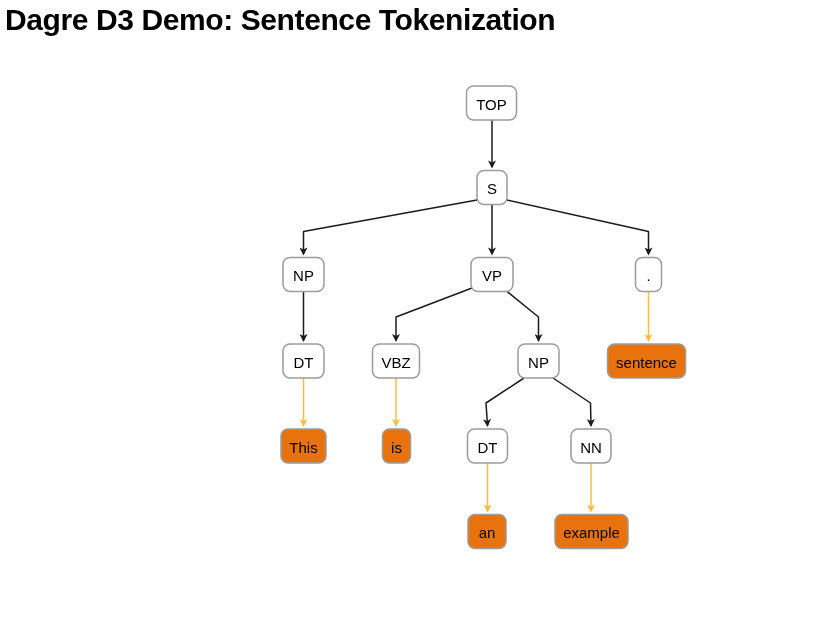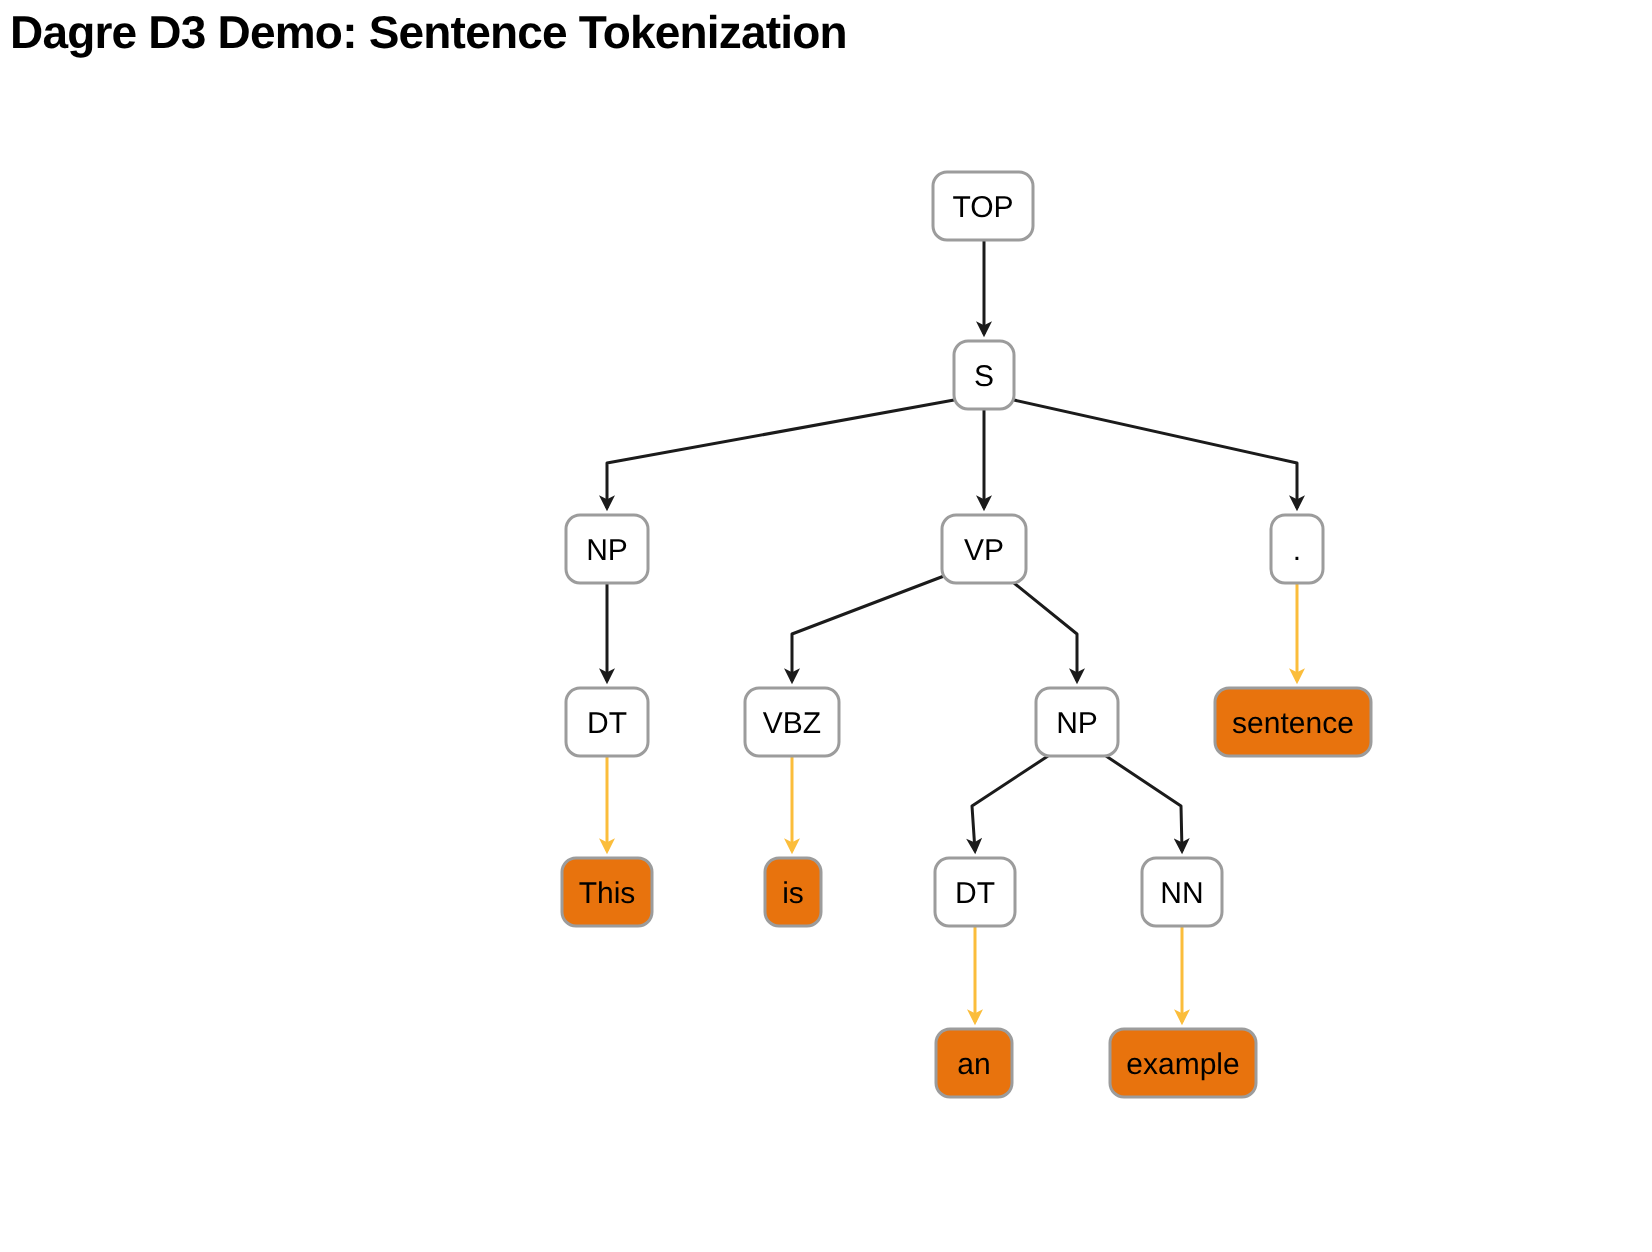--- a/index.html
+++ b/index.html
@@ -9,21 +9,21 @@
     width: 826px;
     height: 626px;
     overflow: hidden;
     font-family: "Liberation Sans", "DejaVu Sans", sans-serif;
   }
   .page-title {
     position: absolute;
     left: 5px;
     top: 3px;
     margin: 0;
-    font-size: 23px;
+    font-size: 30px;
     font-weight: 700;
     letter-spacing: -0.4px;
     color: #000000;
     font-family: "Liberation Sans", "DejaVu Sans", sans-serif;
   }
   svg.tree {
     position: absolute;
     left: 0;
     top: 0;
   }

